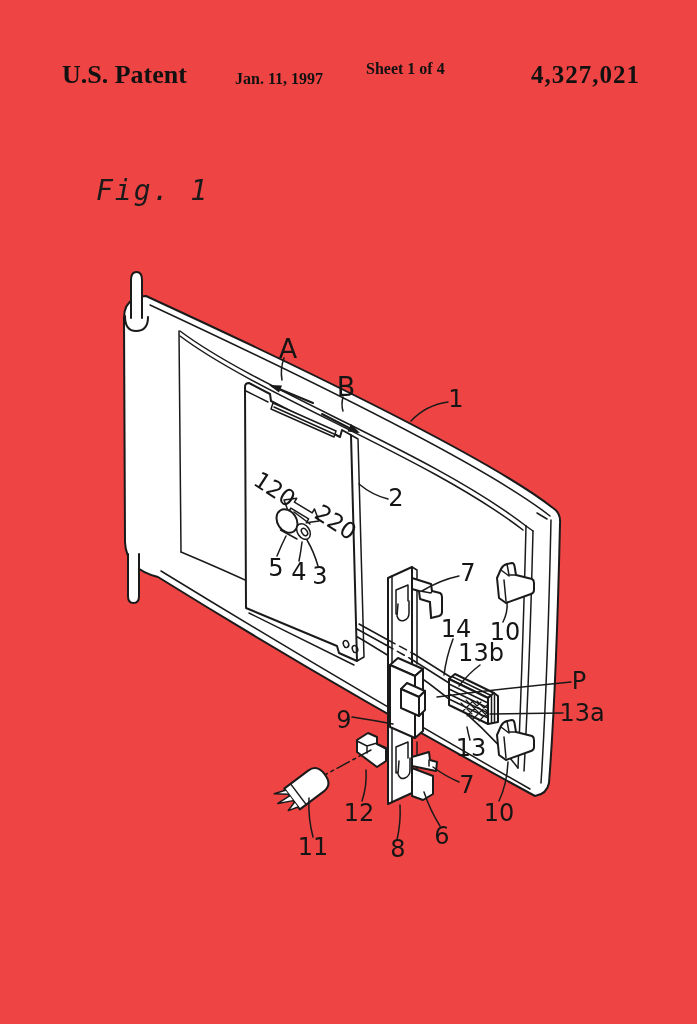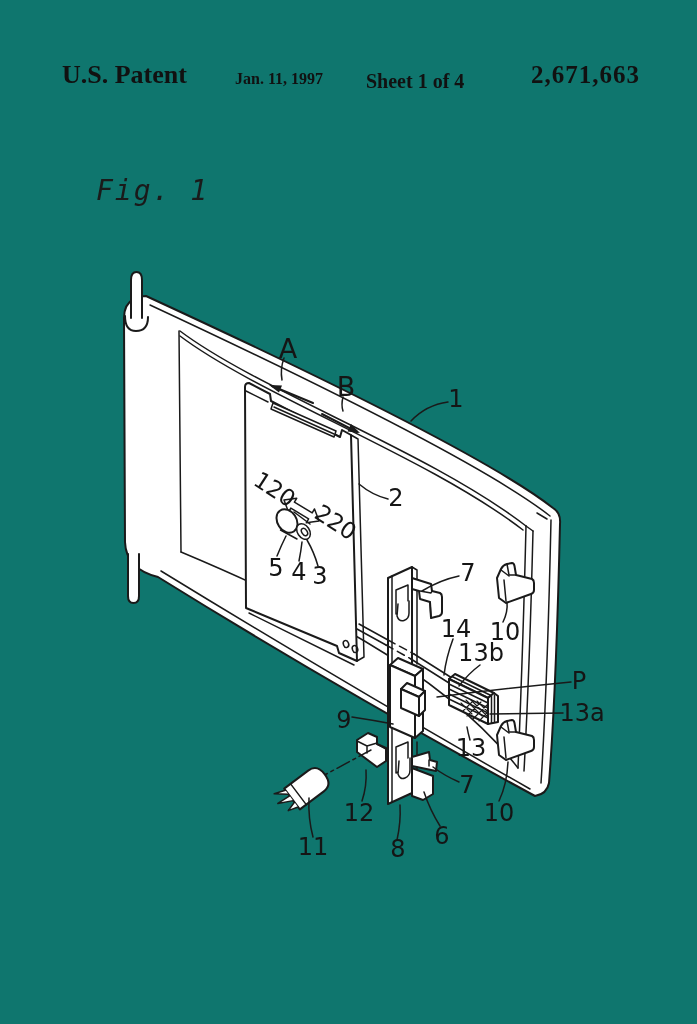--- a/index.html
+++ b/index.html
@@ -1,37 +1,37 @@
 <!DOCTYPE html>
 <html><head>
 <meta charset="utf-8">
 <style>
   html,body{margin:0;padding:0;background:#e8e8e8;}
-  .page{position:relative;width:697px;height:1024px;background:#0f766e;overflow:hidden;
+  .page{position:relative;width:697px;height:1024px;background:#ef4444;overflow:hidden;
         font-family:"Liberation Serif", serif;}
   .hdr-item{position:absolute;font-weight:bold;color:#111;white-space:nowrap;}
   .fig-label{position:absolute;left:80px;top:174px;font:italic 28px "DejaVu Sans Mono", monospace;
              letter-spacing:2px;color:#1a1a1a;margin-left:16px;}
   svg{position:absolute;left:0;top:0;}
   svg .ln{stroke:#1a1a1a;fill:none;stroke-width:2;stroke-linejoin:round;stroke-linecap:round;}
   svg .thin{stroke-width:1.5;}
   svg .wh{fill:#ffffff;}
   svg .solid{fill:#1a1a1a;stroke:none;}
   svg text{font-family:"DejaVu Sans", sans-serif;fill:#151515;stroke:none;}
 </style>
 </head>
 <body>
 
 <div class="page">
 
   <div>
     <span class="hdr-item" style="left:62px;top:60px;font-size:26px;">U.S. Patent</span>
     <span class="hdr-item" style="left:235px;top:70px;font-size:16px;">Jan. 11, 1997</span>
-    <span class="hdr-item" style="left:366px;top:70px;font-size:20px;">Sheet 1 of 4</span>
-    <span class="hdr-item" style="left:531px;top:61px;font-size:25px;letter-spacing:1px;">2,671,663</span>
+    <span class="hdr-item" style="left:366px;top:60px;font-size:16px;">Sheet 1 of 4</span>
+    <span class="hdr-item" style="left:531px;top:61px;font-size:25px;letter-spacing:1px;">4,327,021</span>
   </div>
 
   <div class="fig-label">Fig. 1</div>
 
   <svg width="697" height="1024" viewBox="0 0 697 1024">
 
     <g class="ln">
       <path class="wh" d="M146,296 Q478,449 553,508 Q561,513 560,524 C558,612 555,706 549,783
                           Q547,794 535,796 Q340,690 158,577 Q126,569 125,542 L124,318
                           Q124,304 134,299 Q141,296 146,296 Z"></path>

